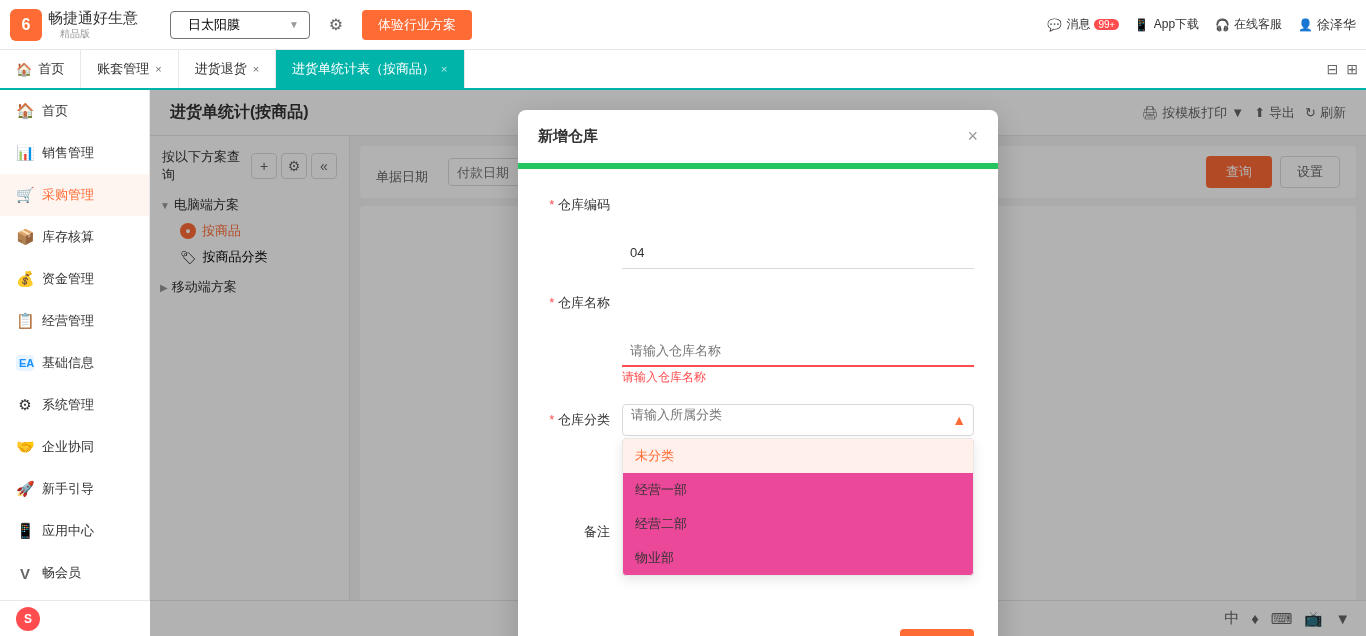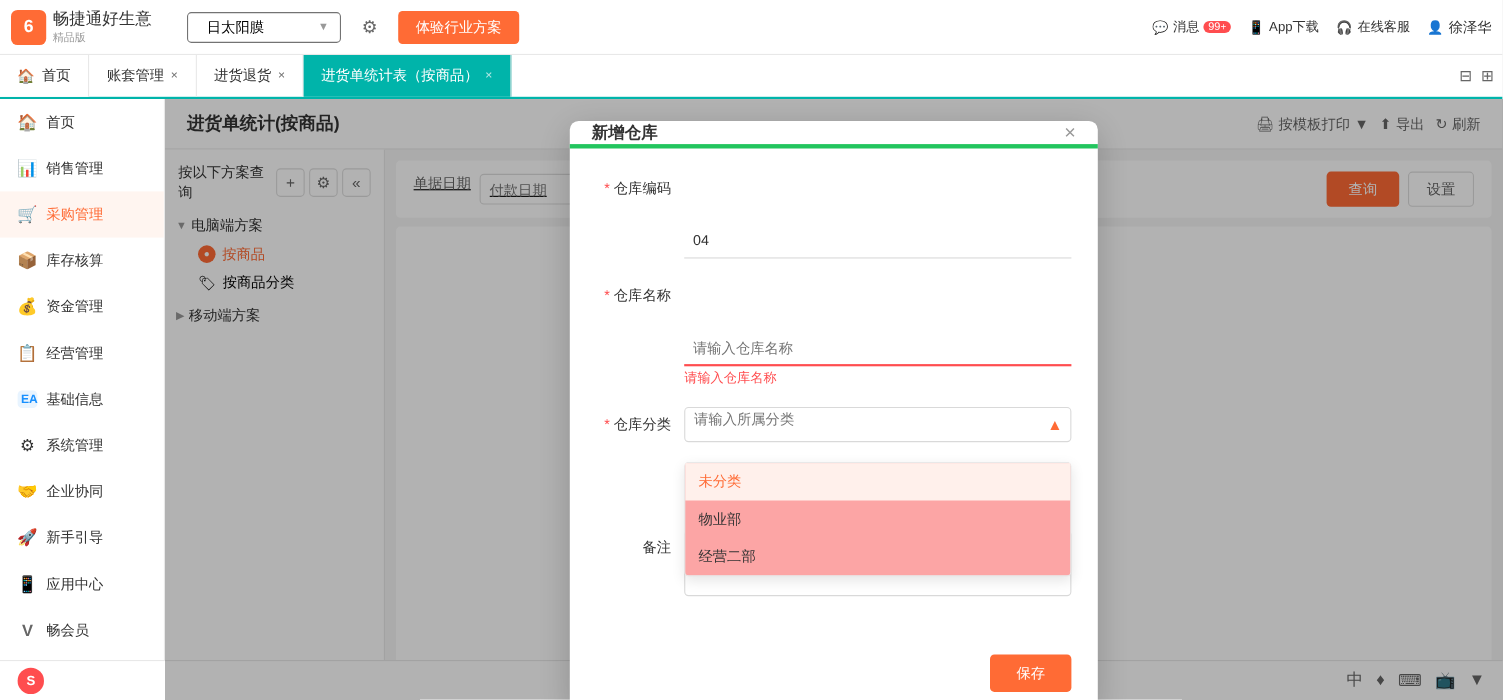--- a/index.html
+++ b/index.html
@@ -13,21 +13,21 @@
     }
     .logo-area {
       width: 150px; display: flex; align-items: center; gap: 6px;
     }
     .logo-icon {
       width: 32px; height: 32px; background: #ff6b35; border-radius: 6px;
       display: flex; align-items: center; justify-content: center;
       color: #fff; font-weight: bold; font-size: 16px;
     }
     .logo-text { font-size: 15px; color: #333; line-height: 1.3; }
-    .logo-sub { font-size: 10px; color: #999; }
+    .logo-sub { font-size: 10px; color: #999; margin-left: 12px; }
 
     .store-selector {
       display: flex; align-items: center; gap: 0;
       border: 1px solid #737373; border-radius: 4px;
       padding: 4px 10px; cursor: pointer; background: #fff;
       min-width: 140px;
       text-align: right;
     }
     .store-selector span { flex: 1; }
     .store-selector .arrow { color: #999; font-size: 10px; }
@@ -142,21 +142,21 @@
       padding-top: 20px;
     }
 
     
     .dialog {
       background: #fff; border-radius: 8px; width: 480px;
       box-shadow: 0 8px 32px rgba(0,0,0,0.2); overflow: visible; position: relative;
     }
     .dialog-header {
       display: flex; align-items: center; justify-content: space-between;
-      padding: 0 20px; border-bottom: 4px solid #22c55e;
+      padding: 16px 20px; border-bottom: 6px solid #22c55e;
     }
     .dialog-title { font-size: 15px; font-weight: bold; color: #333; }
     .dialog-close { cursor: pointer; color: #999; font-size: 18px; }
     .dialog-body { padding: 20px 24px; }
     .form-row {
       display: flex; align-items: flex-start; margin-bottom: 18px;
     }
     .form-label {
       width: 80px; text-align: right; padding-right: 12px;
       color: #333; font-size: 13px; line-height: 32px;
@@ -180,23 +180,23 @@
       color: #999;
     }
     .category-arrow-btn {
       position: absolute; right: 8px; top: 50%; transform: translateY(-50%);
       cursor: pointer; color: #ff6b35; font-size: 14px;
     }
 
     
     .dropdown-list {
       position: absolute; top: 100%; left: 0; right: 0;
-      background: #fca5a5; border: 1px solid #e8e8e8; border-radius: 4px;
+      background: #ec4899; border: 1px solid #e8e8e8; border-radius: 4px;
       box-shadow: 0 4px 12px rgba(0,0,0,0.1); z-index: 200;
-      margin-top: 18px;
+      margin-top: 2px;
     }
     .dropdown-item {
       padding: 8px 12px; cursor: pointer; font-size: 13px; color: #333;
     }
     .dropdown-item.selected { background: #fff0eb; color: #ff6b35; }
 
     
     .form-textarea {
       width: 100%; border: 1px solid #d9d9d9; border-radius: 4px;
       outline: none; font-size: 13px; padding: 6px 8px; resize: none;
@@ -426,21 +426,21 @@
               <span class="arrow">▶</span>
               <span>移动端方案</span>
             </div>
           </div>
         </div>
       </div>
 
       <div style="flex:1; padding:10px;">
 
         <div style="background:#fff; border-radius:4px; padding:10px 16px; display:flex; align-items:center; gap:16px; flex-wrap:wrap; margin-bottom:8px;">
-          <div style="display:flex;align-items:flex-start;gap:8px;text-decoration:underline;">
+          <div style="display:flex;align-items:flex-end;gap:20px;">
             <span style="color:#666;font-size:13px;">单据日期</span>
             <input class="date-input" type="text" placeholder="付款日期" style="">
           </div>
           <div style="display:flex;align-items:center;gap:6px;">
             <span style="color:#666;font-size:13px;">单据状态</span>
             <select class="filter-select">
               <option>全部</option>
             </select>
           </div>
           <div style="display:flex;align-items:center;gap:6px;">
@@ -501,22 +501,23 @@
               <span>仓库分类</span>
             </div>
             <div class="form-field" style="position:relative;">
               <div class="category-input-wrapper">
                 <input class="category-input" type="text" placeholder="请输入所属分类" style="">
                 <span class="category-arrow-btn">▲</span>
               </div>
 
               <div class="dropdown-list">
                 <div class="dropdown-item selected">未分类</div>
+                <div class="dropdown-item">经营一部</div>
+                <div class="dropdown-item">经营二部</div>
                 <div class="dropdown-item">物业部</div>
-                <div class="dropdown-item">经营二部</div>
               </div>
             </div>
           </div>
 
           <div class="form-row" style="margin-top:80px;">
             <div class="form-label">备注</div>
             <div class="form-field">
               <textarea class="form-textarea" style=""></textarea>
             </div>
           </div>

